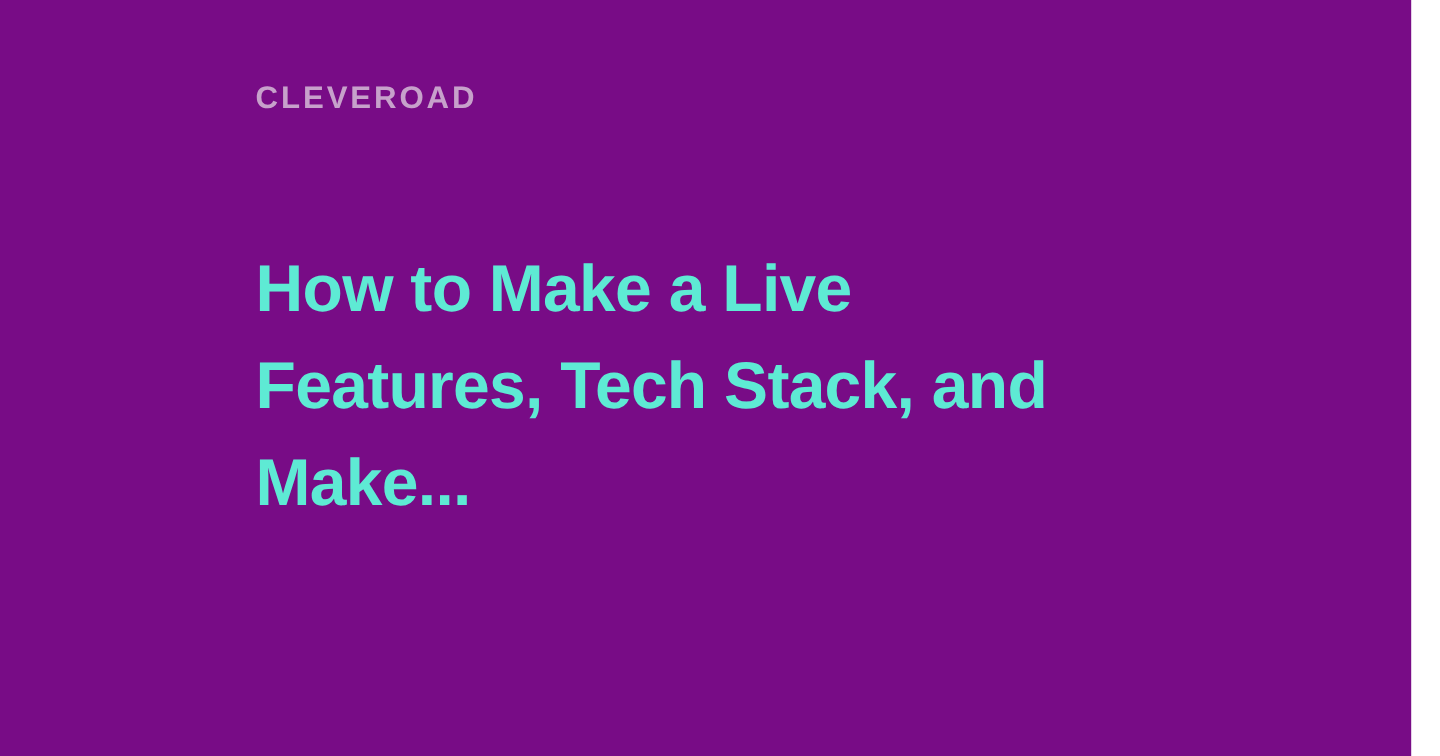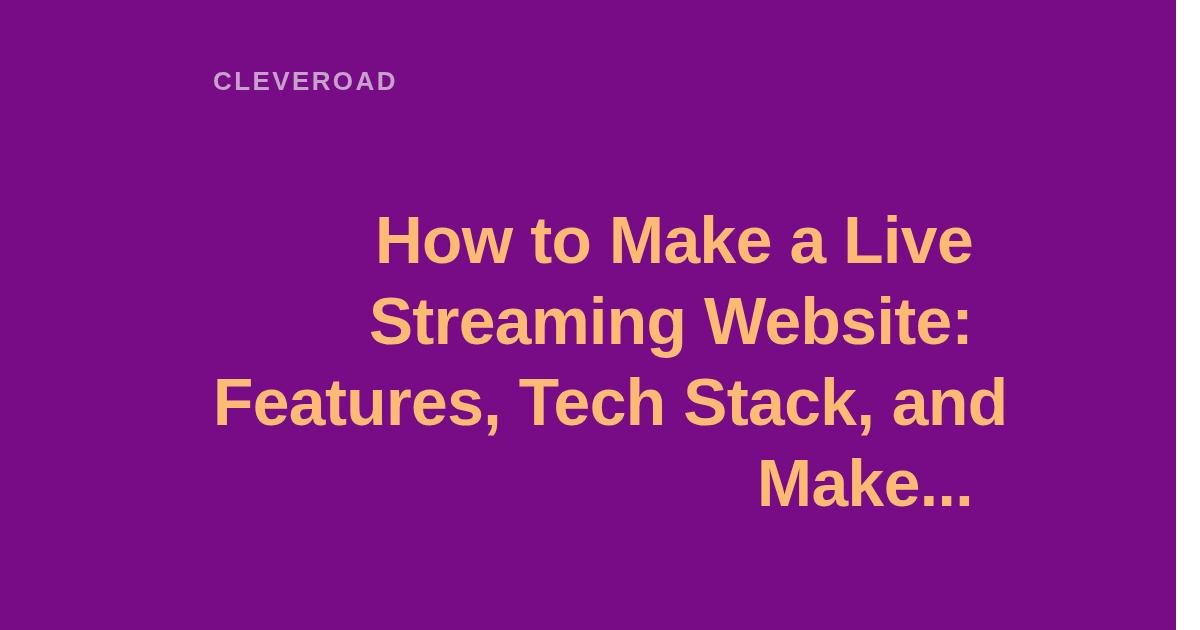--- a/index.html
+++ b/index.html
@@ -42,43 +42,41 @@
   .headline-block {
     position: absolute;
     left: 213px;
     top: 200px;
     width: 760px;
   }
 
   .headline {
     margin: 0;
     font-family: "Liberation Sans", sans-serif;
-    font-size: 66px;
+    font-size: 55px;
     font-weight: 700;
     line-height: 81px;
     letter-spacing: -0.6px;
-    color: #fdba74;
+    color: #5eead4;
     word-wrap: break-word;
-    text-align: right;
   }
 
   .headline-line {
     display: block;
     white-space: nowrap;
   }
 </style>
 </head>
 <body>
 
 <div class="card">
 
   <div class="brand-logo">CLEVEROAD</div>
 
   <div class="headline-block">
     <h1 class="headline">
       <span class="headline-line">How to Make a Live</span>
-      <span class="headline-line">Streaming Website:</span>
       <span class="headline-line">Features, Tech Stack, and</span>
       <span class="headline-line">Make...</span>
     </h1>
   </div>
 
 </div>
 
 </body></html>

